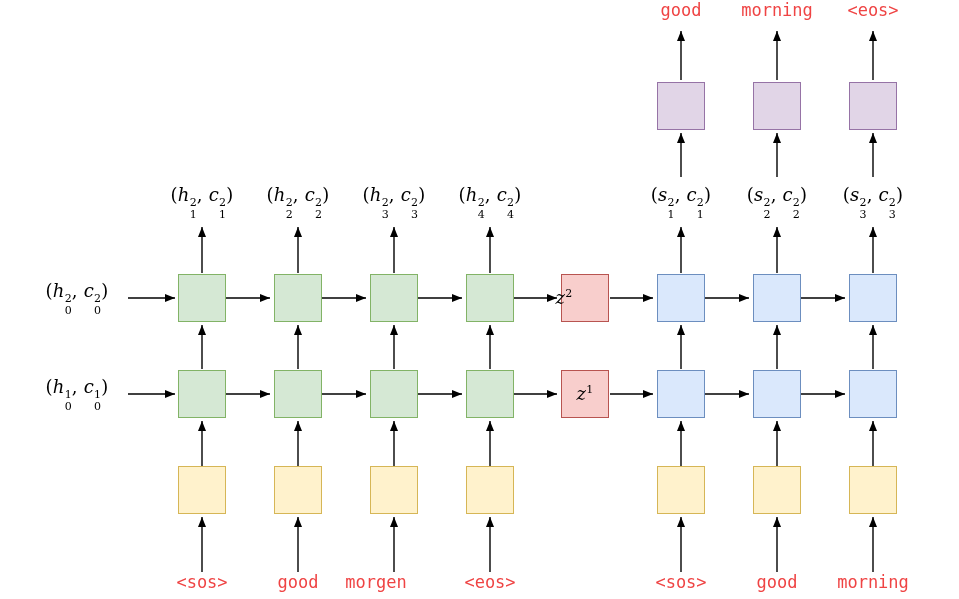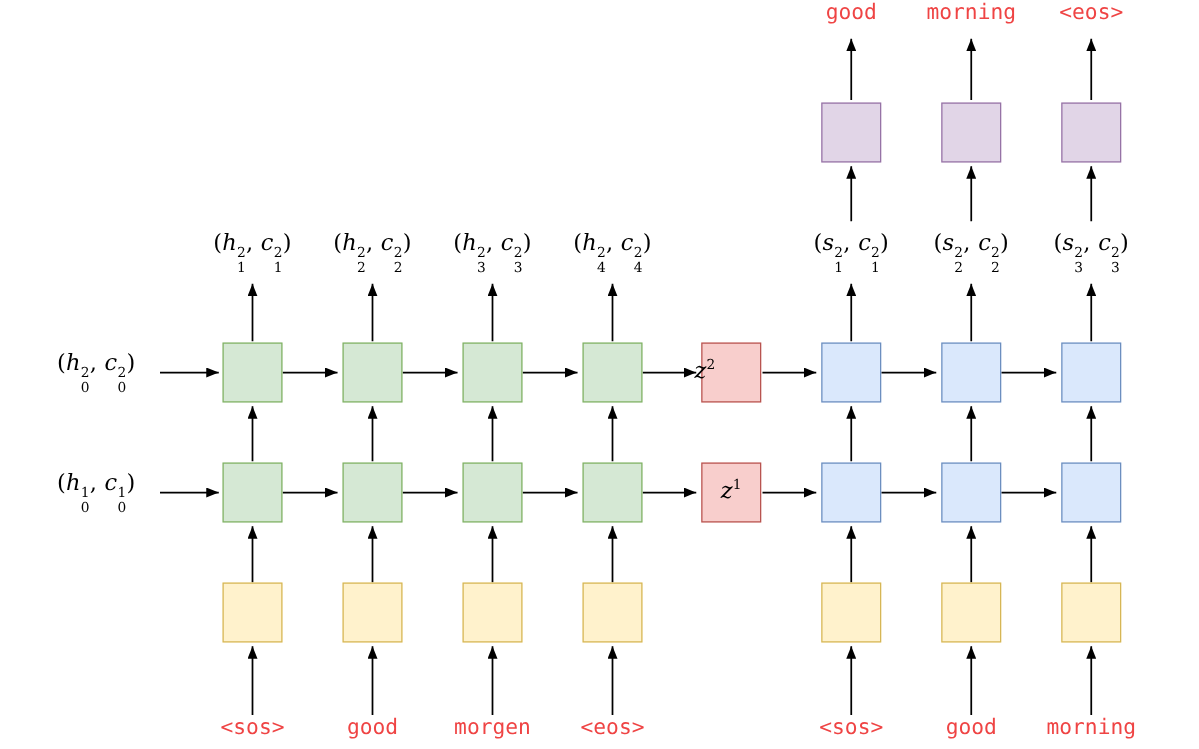--- a/index.html
+++ b/index.html
@@ -178,21 +178,21 @@
         <span>1</span>
         <span>0</span>
       </span>, <i>c</i><span class="ss">
         <span>1</span>
         <span>0</span>
       </span>)</div>
     <div class="lbl math" style="left: 564px; top: 297px;"><i>z</i><sup class="solo">2</sup></div>
     <div class="lbl math" style="left: 585px; top: 393px;"><i>z</i><sup class="solo">1</sup></div>
     <div class="lbl word" style="left: 202px; top: 582px;">&lt;sos&gt;</div>
     <div class="lbl word" style="left: 298px; top: 582px;">good</div>
-    <div class="lbl word" style="left: 394px; top: 582px;">morgen</div>
+    <div class="lbl word" style="left: 376px; top: 582px;">morgen</div>
     <div class="lbl word" style="left: 490px; top: 582px;">&lt;eos&gt;</div>
     <div class="lbl word" style="left: 681px; top: 582px;">&lt;sos&gt;</div>
     <div class="lbl word" style="left: 777px; top: 582px;">good</div>
     <div class="lbl word" style="left: 873px; top: 582px;">morning</div>
     <div class="lbl word" style="left: 681px; top: 10px;">good</div>
     <div class="lbl word" style="left: 777px; top: 10px;">morning</div>
     <div class="lbl word" style="left: 873px; top: 10px;">&lt;eos&gt;</div>
   </div>
 
 </body></html>

